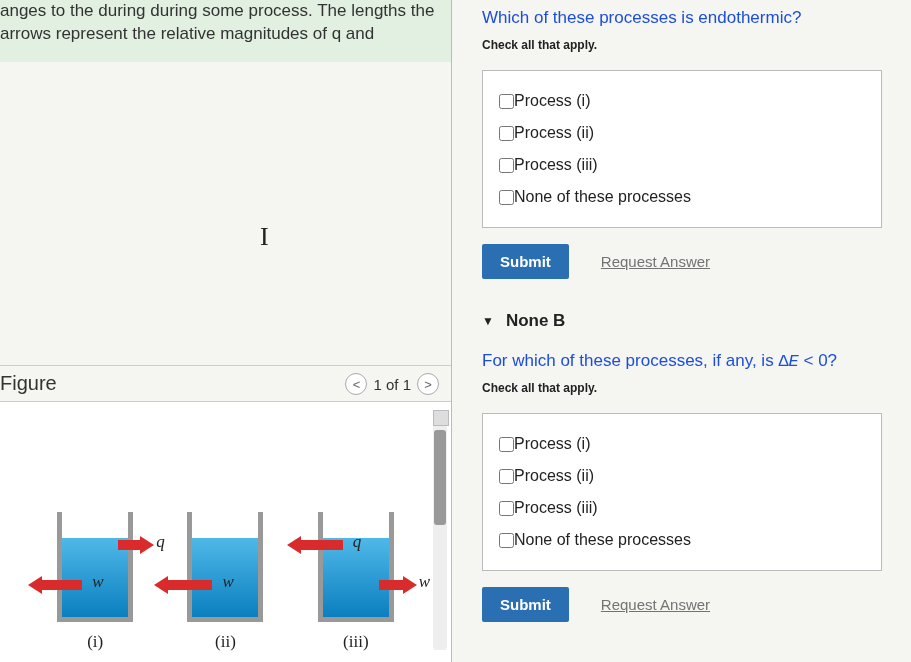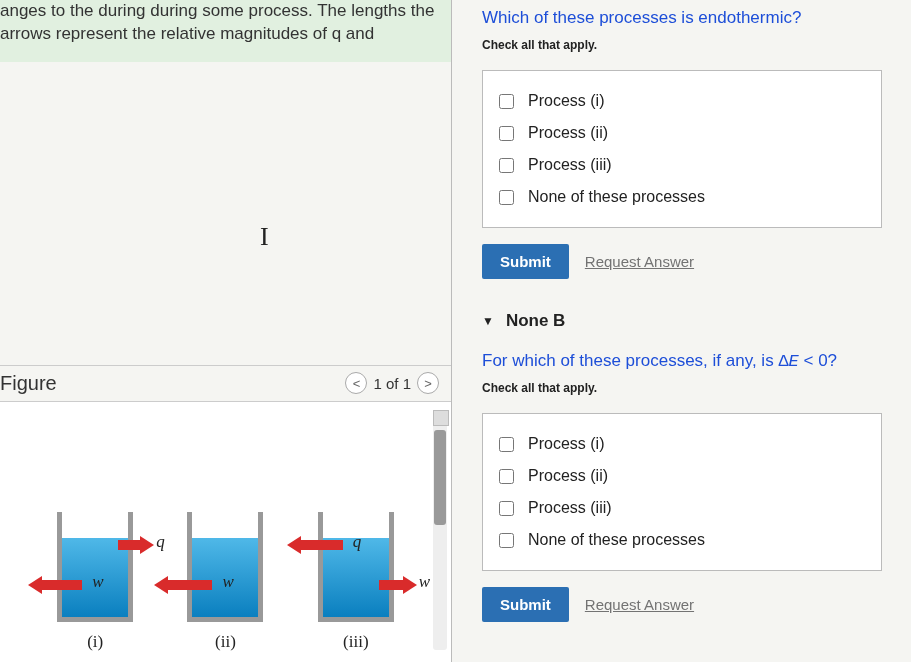--- a/index.html
+++ b/index.html
@@ -34,21 +34,21 @@
   .text-cursor {
     position: absolute;
     top: 160px;
     left: 260px;
     font-family: Georgia, serif;
     font-size: 26px;
     color: #222;
   }
   .figure-header {
     display: flex;
-    align-items: flex-start;
+    align-items: flex-end;
     justify-content: space-between;
     padding: 6px 12px 6px 0;
     border-top: 1px solid #ccc;
     border-bottom: 1px solid #ccc;
   }
   .figure-title {
     font-size: 20px;
     color: #333;
   }
   .fig-nav {
@@ -174,33 +174,32 @@
   .options-box {
     border: 1px solid #bbb;
     background: #fff;
     padding: 14px 16px;
     margin-bottom: 16px;
     width: 400px;
   }
   .option-row {
     display: flex;
     align-items: center;
-    gap: 14px;
     padding: 7px 0;
     font-size: 16px;
     color: #222;
   }
   .option-row input[type=checkbox] {
     width: 15px;
     height: 15px;
   }
   .action-row {
     display: flex;
     align-items: center;
-    gap: 16px;
+    gap: 32px;
     margin-bottom: 32px;
   }
   .submit-btn {
     background: #2b6fb3;
     color: #fff;
     border: none;
     padding: 9px 18px;
     font-size: 15px;
     font-weight: bold;
     cursor: pointer;

